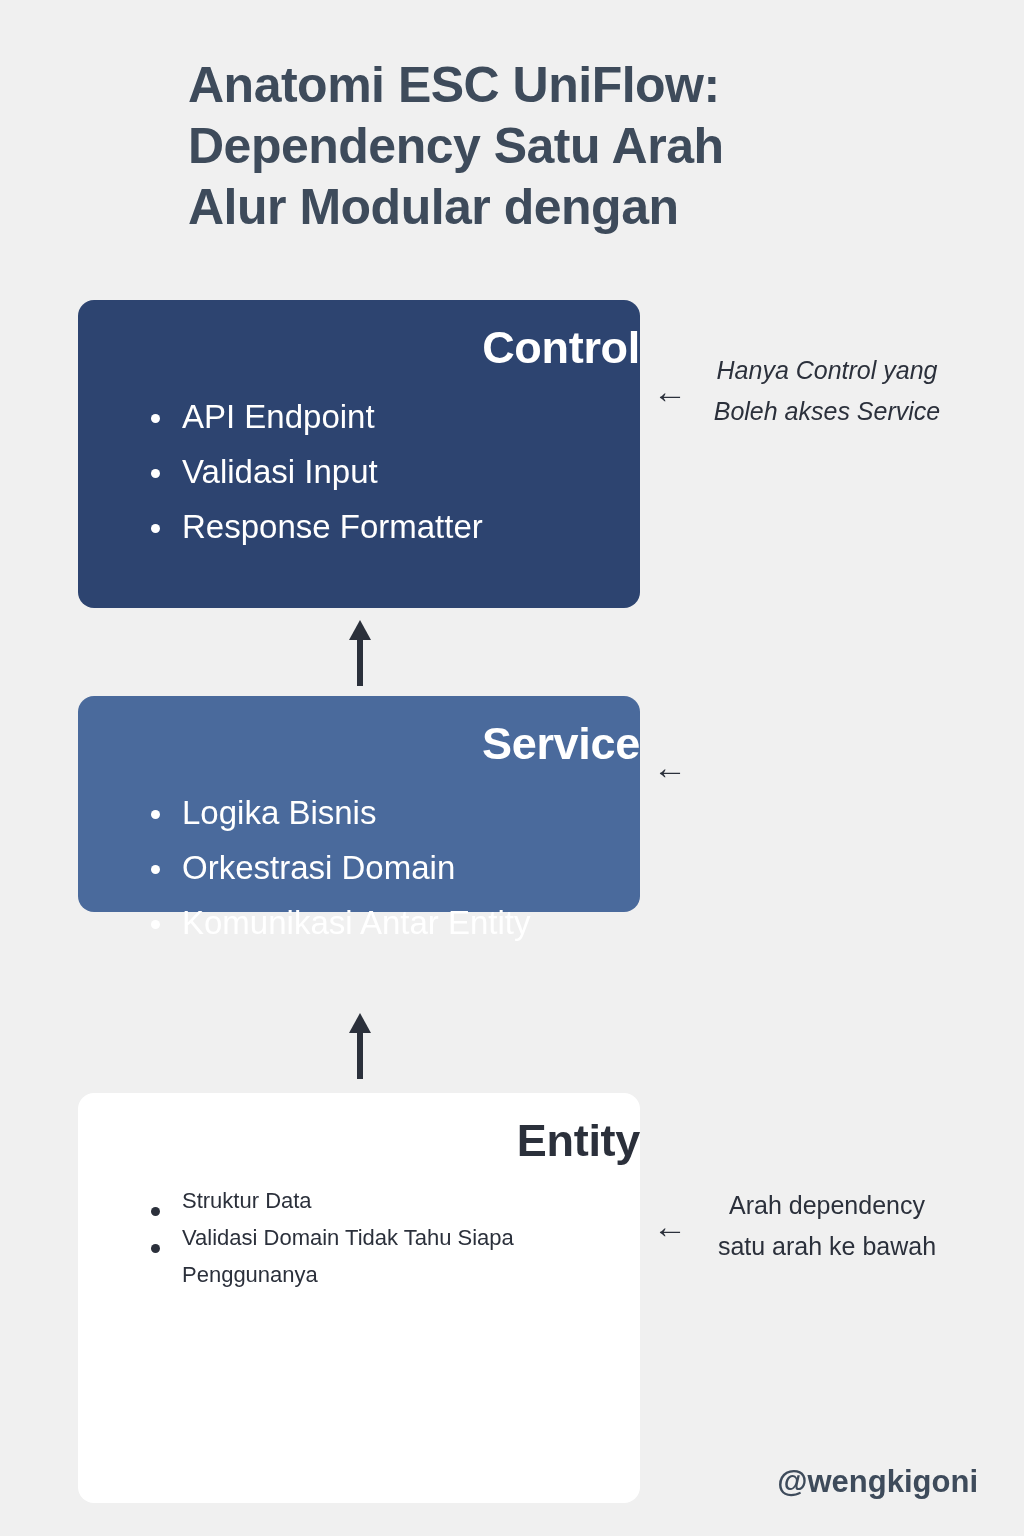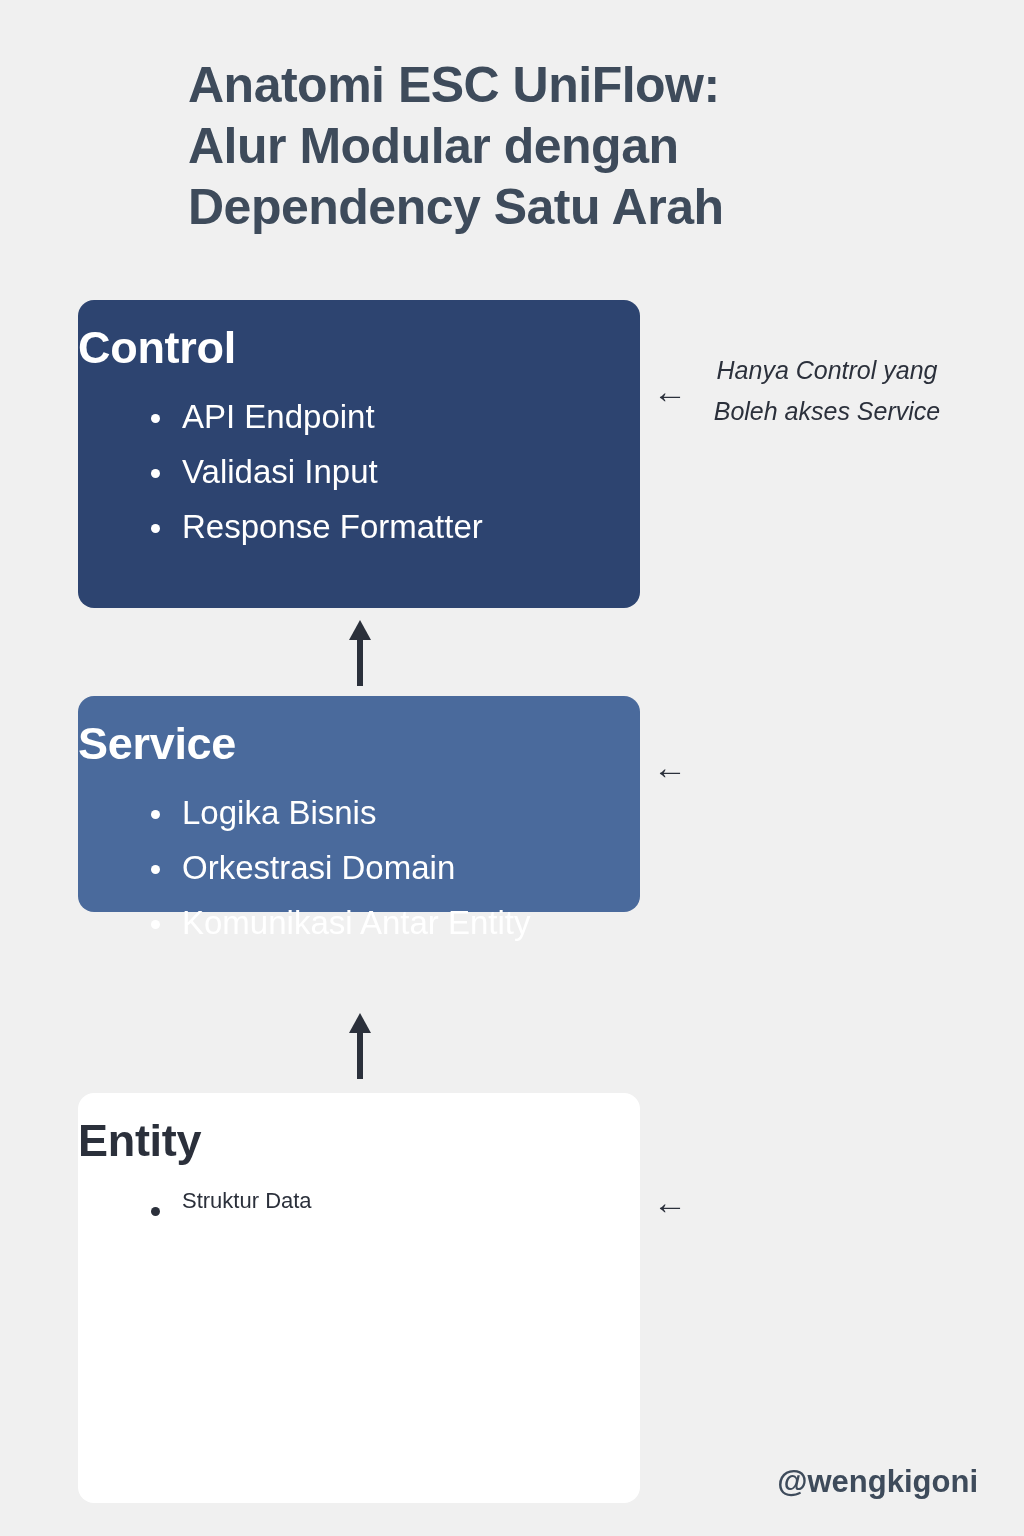--- a/index.html
+++ b/index.html
@@ -53,21 +53,21 @@
     color:#ffffff;
   }
   .layer-entity {
     top:1093px;
     height:410px;
     background:#ffffff;
     color:#2b303b;
   }
 
   .layer-heading {
-    text-align:left;
+    text-align:right;
     font-size:45px;
     font-weight:bold;
     letter-spacing:-0.3px;
     margin-bottom:16px;
   }
   .layer-control .layer-heading,
   .layer-service .layer-heading { color:#ffffff; }
   .layer-entity .layer-heading { color:#2b303b; }
 
   .bullets { list-style:none; padding:0 26px 0 70px; }
@@ -138,22 +138,22 @@
     font-weight:600;
     color:#3e4b5b;
     margin-top:20px;
   }
 </style>
 </head>
 <body>
 
 <div class="title">
   <span class="title-line">Anatomi ESC UniFlow:</span>
+  <span class="title-line">Dependency Satu Arah</span>
   <span class="title-line">Alur Modular dengan</span>
-  <span class="title-line">Dependency Satu Arah</span>
 </div>
 
 <div class="layer layer-control">
   <div class="layer-heading">Control</div>
   <ul class="bullets">
     <li class="bullet">API Endpoint</li>
     <li class="bullet">Validasi Input</li>
     <li class="bullet">Response Formatter</li>
   </ul>
 </div>
@@ -164,20 +164,21 @@
     <li class="bullet">Logika Bisnis</li>
     <li class="bullet">Orkestrasi Domain</li>
     <li class="bullet">Komunikasi Antar Entity</li>
   </ul>
 </div>
 
 <div class="layer layer-entity">
   <div class="layer-heading">Entity</div>
   <ul class="bullets">
     <li class="bullet">Struktur Data</li>
+    <li class="bullet">Validasi Domain Tidak Tahu Siapa Penggunanya</li>
   </ul>
 </div>
 
 <div class="connector connector-service-control">
   <svg width="22" height="66" viewBox="0 0 22 66" aria-hidden="true">
     <rect x="8" y="18" width="6" height="48" fill="#2b303b"></rect>
     <polygon points="11,0 22,20 0,20" fill="#2b303b"></polygon>
   </svg>
 </div>
 
@@ -192,15 +193,16 @@
   <span class="note-arrow">←</span>
   <span class="note-text">Hanya Control yang Boleh akses Service</span>
 </div>
 
 <div class="note note-service note-italic">
   <span class="note-arrow">←</span>
 </div>
 
 <div class="note note-entity">
   <span class="note-arrow">←</span>
+  <span class="note-text">Arah dependency satu arah ke bawah</span>
 </div>
 
 <div class="watermark">@wengkigoni</div>
 
 </body></html>

